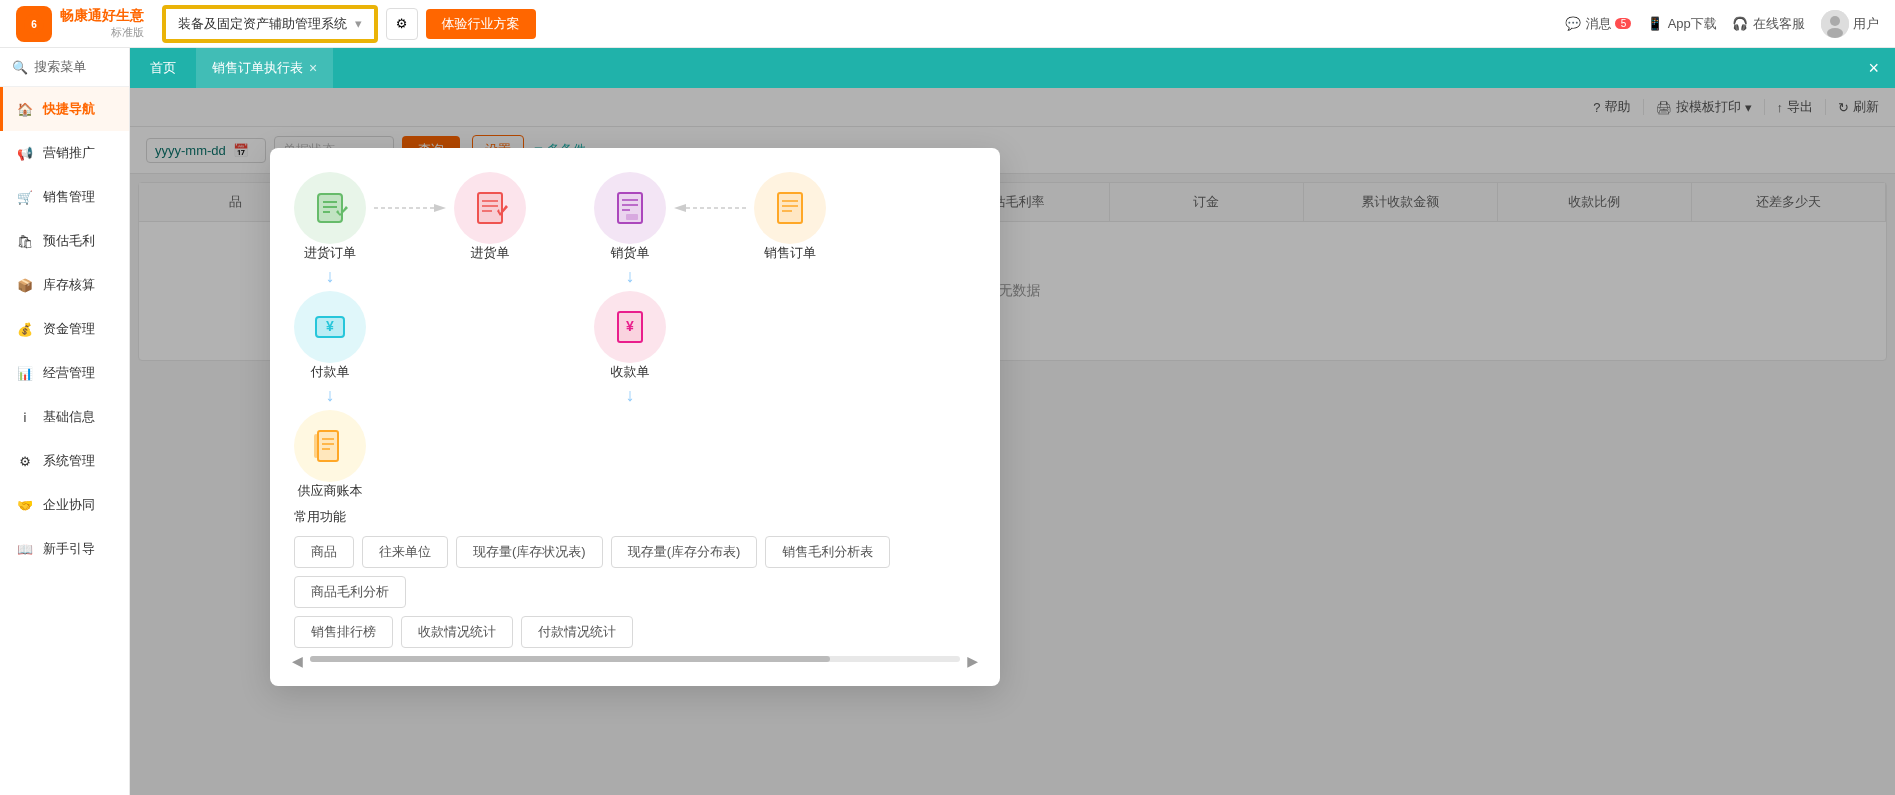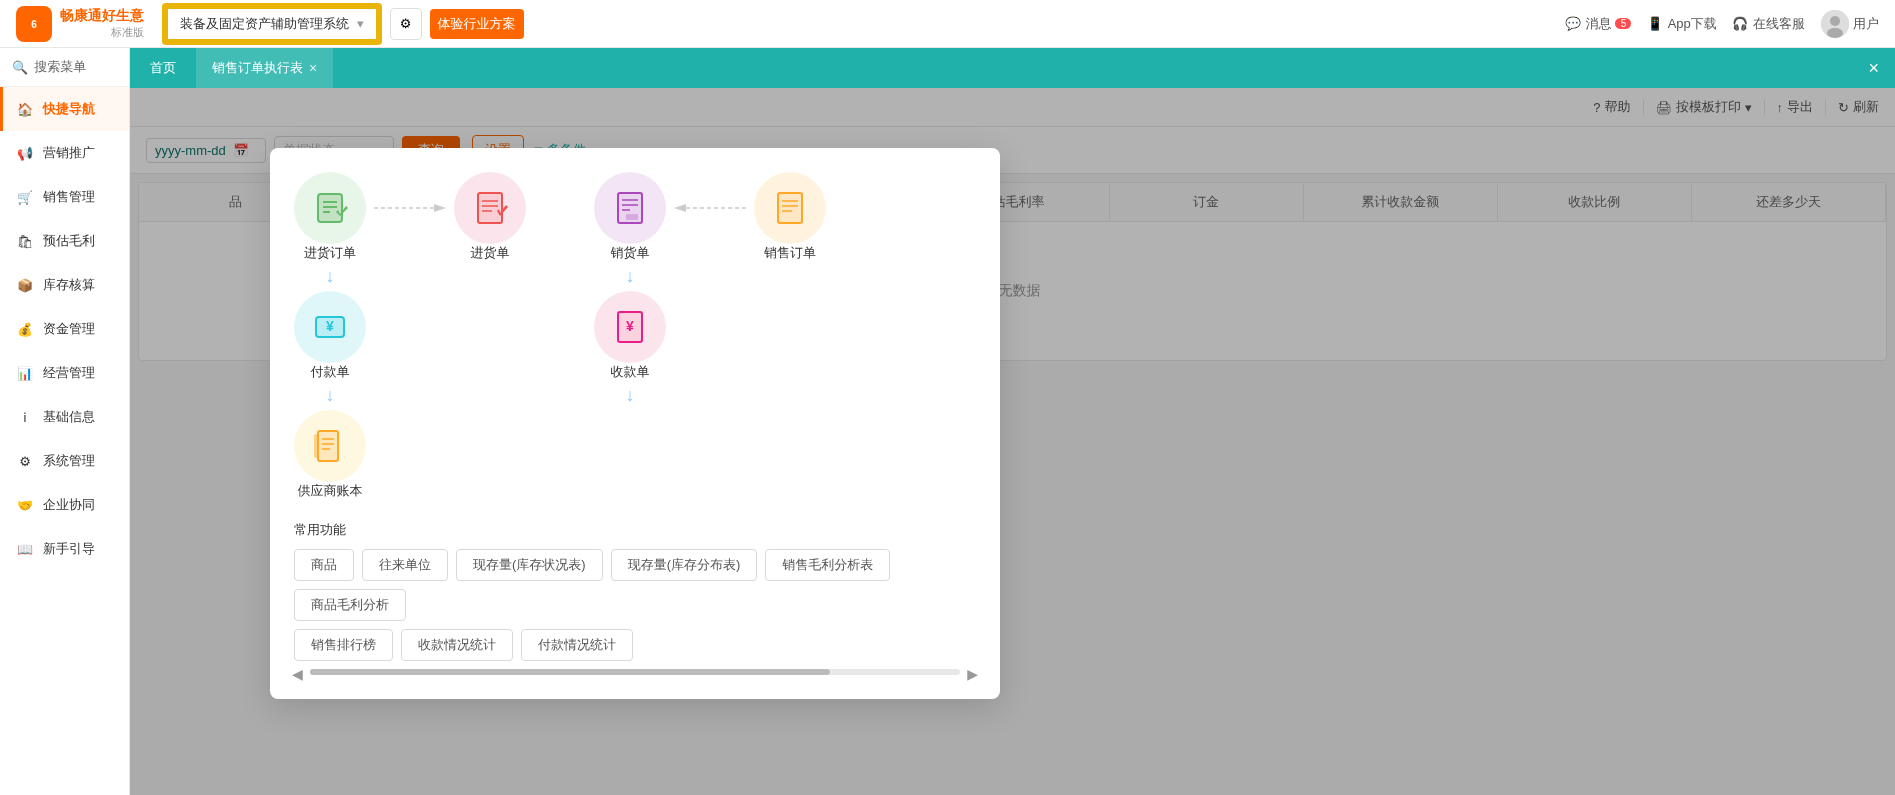--- a/index.html
+++ b/index.html
@@ -10,23 +10,23 @@
     .top-bar { display: flex; align-items: center; background: #fff; height: 48px; padding: 0 16px; border-bottom: 1px solid #e8e8e8; flex-shrink: 0; }
     .main-area { display: flex; flex: 1; overflow: hidden; }
     .sidebar { width: 130px; background: #fff; border-right: 1px solid #e8e8e8; flex-shrink: 0; display: flex; flex-direction: column; }
     .content-area { flex: 1; display: flex; flex-direction: column; overflow: hidden; }
     .tab-bar { background: #20b2aa; display: flex; align-items: center; height: 40px; flex-shrink: 0; }
     .page-content { flex: 1; background: #f5f5f5; overflow: auto; position: relative; }
 
     
     .logo-area { display: flex; align-items: center; gap: 8px; min-width: 130px; }
     .logo-icon { width: 36px; height: 36px; background: #ff6600; border-radius: 8px; display: flex; align-items: center; justify-content: center; color: white; font-size: 18px; font-weight: bold; }
-    .system-selector { display: flex; align-items: center; gap: 8px; margin-left: 16px; padding: 6px 12px; border: 6px solid #eab308; border-radius: 4px; cursor: pointer; font-size: 13px; color: #333; }
+    .system-selector { display: flex; align-items: center; gap: 8px; margin-left: 16px; padding: 6px 12px; border: 4px solid #eab308; border-radius: 4px; cursor: pointer; font-size: 13px; color: #333; }
     .gear-btn { width: 32px; height: 32px; border: 1px solid #ddd; border-radius: 4px; display: flex; align-items: center; justify-content: center; cursor: pointer; margin-left: 8px; }
-    .try-btn { background: #ff6600; color: white; border: none; border-radius: 4px; padding: 6px 8px; cursor: pointer; font-size: 13px; margin-left: 8px; }
+    .try-btn { background: #ff6600; color: white; border: none; border-radius: 4px; padding: 6px 16px; cursor: pointer; font-size: 13px; margin-left: 8px; }
     .top-right { margin-left: auto; display: flex; align-items: center; gap: 16px; }
     .top-right-item { display: flex; align-items: center; gap: 4px; font-size: 13px; color: #555; cursor: pointer; }
     .badge { background: #ff4d4f; color: white; border-radius: 10px; padding: 0 5px; font-size: 10px; min-width: 16px; text-align: center; }
     .user-avatar { width: 28px; height: 28px; border-radius: 50%; background: #ddd; display: flex; align-items: center; justify-content: center; font-size: 12px; color: #666; }
 
     
     .search-menu { display: flex; align-items: center; gap: 6px; padding: 10px 12px; border-bottom: 1px solid #f0f0f0; cursor: pointer; color: #666; font-size: 13px; }
     .sidebar-item { display: flex; align-items: center; gap: 8px; padding: 12px 12px; cursor: pointer; color: #333; font-size: 13px; border-left: 3px solid transparent; }
     .sidebar-item.active { color: #ff6600; border-left-color: #ff6600; background: #fff7f0; font-weight: bold; }
     .sidebar-icon { width: 20px; height: 20px; display: flex; align-items: center; justify-content: center; }
@@ -68,21 +68,21 @@
     .circle-red { background: #fce4ec; }
     .circle-purple { background: #f3e5f5; }
     .circle-orange { background: #fff3e0; }
     .circle-teal { background: #e0f7fa; }
     .circle-pink { background: #fce4ec; }
     .circle-amber { background: #fff8e1; }
     .circle-blue { background: #e3f2fd; }
     .solid-arrow-down { color: #90caf9; font-size: 18px; text-align: center; margin: 2px 0; }
 
     
-    .common-functions { margin-top: 21px; }
+    .common-functions { margin-top: 8px; }
     .common-title { font-size: 13px; color: #333; margin-bottom: 10px; font-weight: 500; }
     .func-buttons { display: flex; flex-wrap: wrap; gap: 8px; margin-bottom: 8px; }
     .func-btn { border: 1px solid #d9d9d9; border-radius: 4px; padding: 6px 16px; font-size: 13px; color: #555; background: #fff; cursor: pointer; }
   </style>
 </head>
 <body>
 
 <div class="app-container">
 
   <div class="top-bar">

